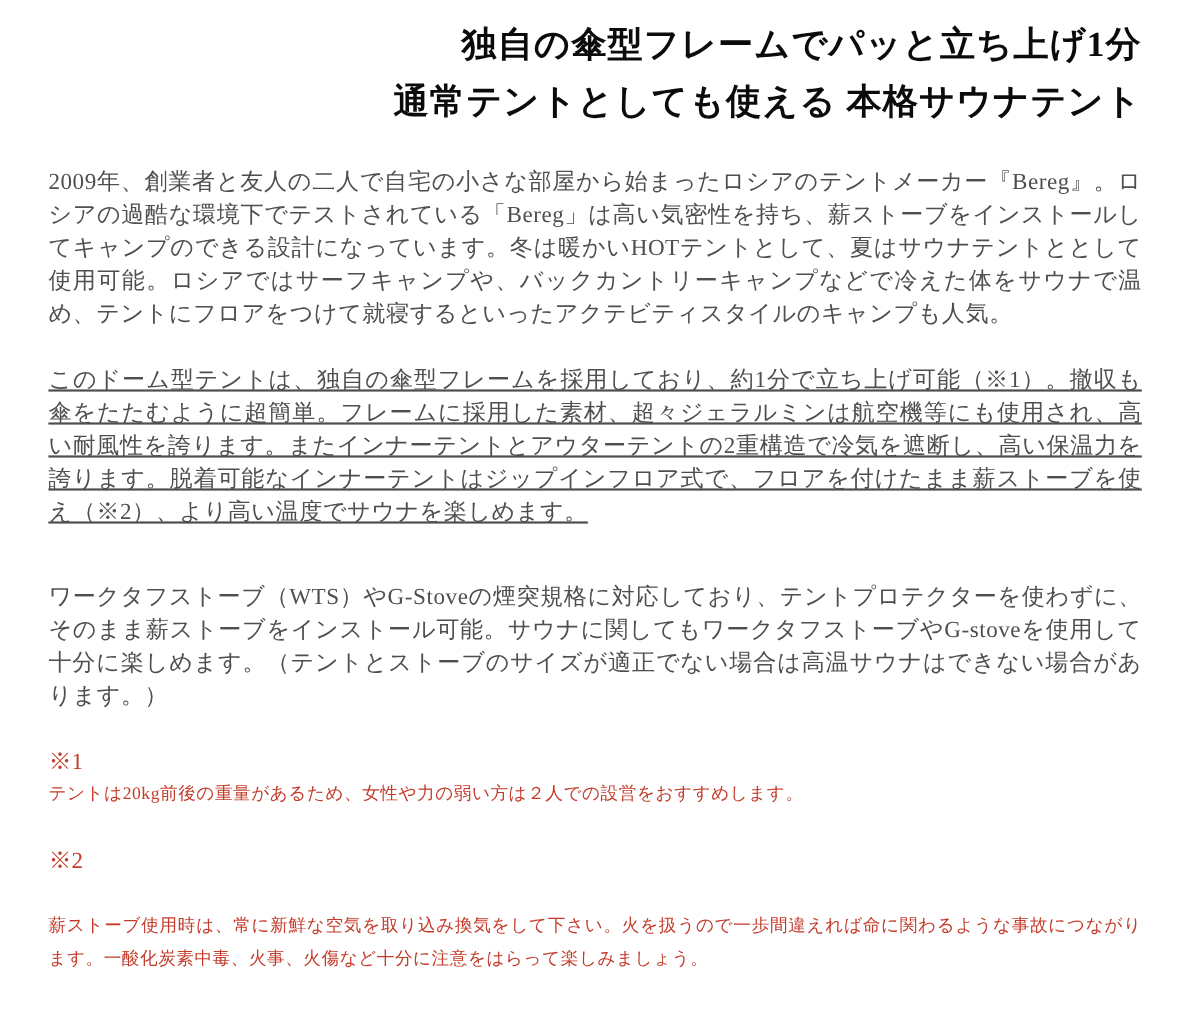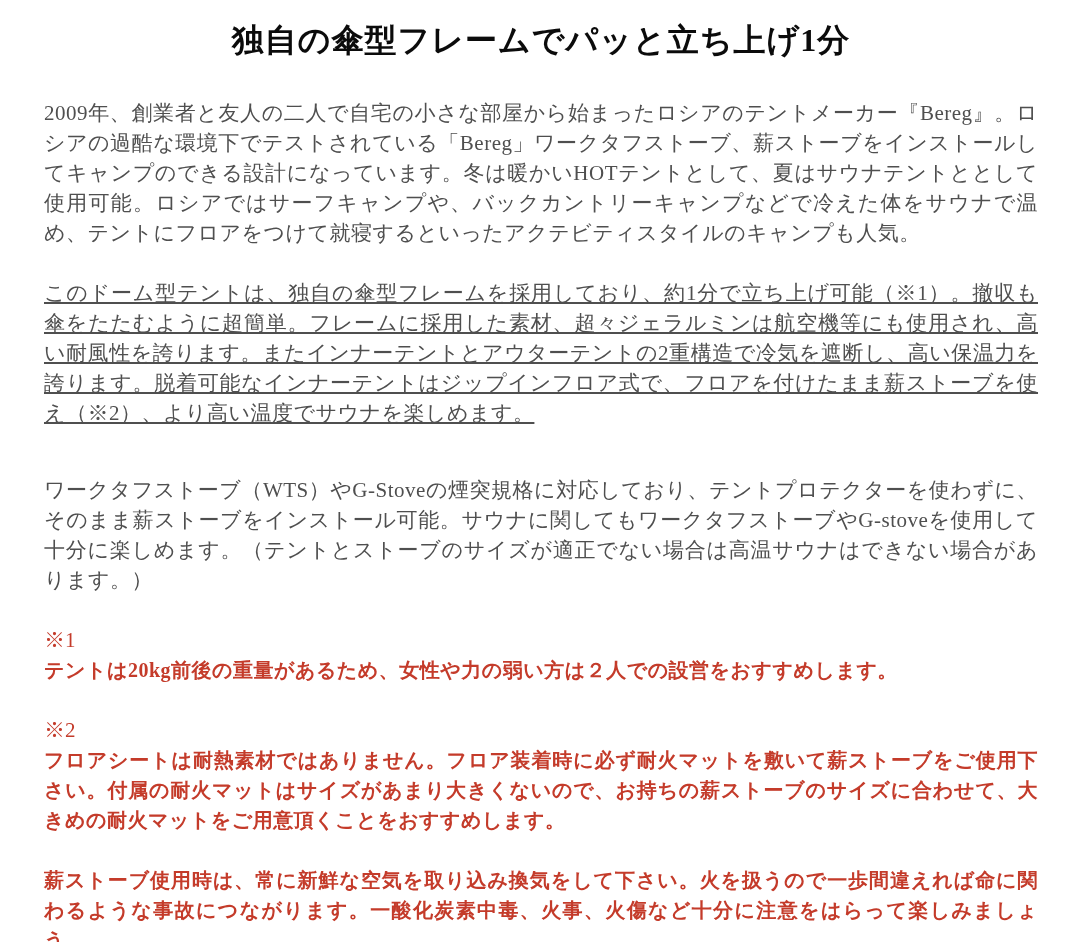--- a/index.html
+++ b/index.html
@@ -44,50 +44,49 @@
     margin: 0 0 30px 0;
   }
   .note-label {
     margin: 0;
     font-size: 21px;
     line-height: 30px;
     font-weight: normal;
   }
   .note-text {
     margin: 0;
-    font-size: 20px;
+    font-size: 16px;
     line-height: 30px;
     text-align: justify;
     letter-spacing: 0.5px;
-    font-weight: bold;
   }
   .warning-text {
     
   }
 </style>
 </head>
 <body style="background: rgb(255, 255, 255);">
 
 <div class="doc">
 
-  <h1 class="title" style="color: rgb(11, 11, 11);">
+  <h1 class="title" style="color: rgb(11, 11, 11); text-align: right;">
     <span class="title-line">独自の傘型フレームでパッと立ち上げ1分</span>
+    <span class="title-line">通常テントとしても使える 本格サウナテント</span>
   </h1>
 
-  <p class="body-para" style="color: rgb(79, 79, 79);">2009年、創業者と友人の二人で自宅の小さな部屋から始まったロシアのテントメーカー『Bereg』。ロシアの過酷な環境下でテストされている「Bereg」ワークタフストーブ、薪ストーブをインストールしてキャンプのできる設計になっています。冬は暖かいHOTテントとして、夏はサウナテントととして使用可能。ロシアではサーフキャンプや、バックカントリーキャンプなどで冷えた体をサウナで温め、テントにフロアをつけて就寝するといったアクテビティスタイルのキャンプも人気。</p>
+  <p class="body-para" style="color: rgb(79, 79, 79);">2009年、創業者と友人の二人で自宅の小さな部屋から始まったロシアのテントメーカー『Bereg』。ロシアの過酷な環境下でテストされている「Bereg」は高い気密性を持ち、薪ストーブをインストールしてキャンプのできる設計になっています。冬は暖かいHOTテントとして、夏はサウナテントととして使用可能。ロシアではサーフキャンプや、バックカントリーキャンプなどで冷えた体をサウナで温め、テントにフロアをつけて就寝するといったアクテビティスタイルのキャンプも人気。</p>
 
   <p class="body-para" style="color: rgb(79, 79, 79); text-decoration: underline;">このドーム型テントは、独自の傘型フレームを採用しており、約1分で立ち上げ可能（※1）。撤収も傘をたたむように超簡単。フレームに採用した素材、超々ジェラルミンは航空機等にも使用され、高い耐風性を誇ります。またインナーテントとアウターテントの2重構造で冷気を遮断し、高い保温力を誇ります。脱着可能なインナーテントはジップインフロア式で、フロアを付けたまま薪ストーブを使え（※2）、より高い温度でサウナを楽しめます。</p>
 
   <p class="body-para" style="color: rgb(79, 79, 79); margin-top: 47px;">ワークタフストーブ（WTS）やG-Stoveの煙突規格に対応しており、テントプロテクターを使わずに、そのまま薪ストーブをインストール可能。サウナに関してもワークタフストーブやG-stoveを使用して十分に楽しめます。（テントとストーブのサイズが適正でない場合は高温サウナはできない場合があります。）</p>
 
   <div class="note warning-text" style="color: rgb(196, 59, 42);">
     <p class="note-label">※1</p>
     <p class="note-text">テントは20kg前後の重量があるため、女性や力の弱い方は２人での設営をおすすめします。</p>
   </div>
 
   <div class="note warning-text" style="color: rgb(196, 59, 42);">
     <p class="note-label">※2</p>
-    <p class="note-text">フロアシートは耐熱素材ではありません。フロア装着時に必ず耐火マットを敷いて薪ストーブをご使用下さい。付属の耐火マットはサイズがあまり大きくないので、お持ちの薪ストーブのサイズに合わせて、大きめの耐火マットをご用意頂くことをおすすめします。</p>
   </div>
 
   <p class="note-text warning-text" style="color: rgb(196, 59, 42);">薪ストーブ使用時は、常に新鮮な空気を取り込み換気をして下さい。火を扱うので一歩間違えれば命に関わるような事故につながります。一酸化炭素中毒、火事、火傷など十分に注意をはらって楽しみましょう。</p>
 
 </div>
 
 </body></html>

